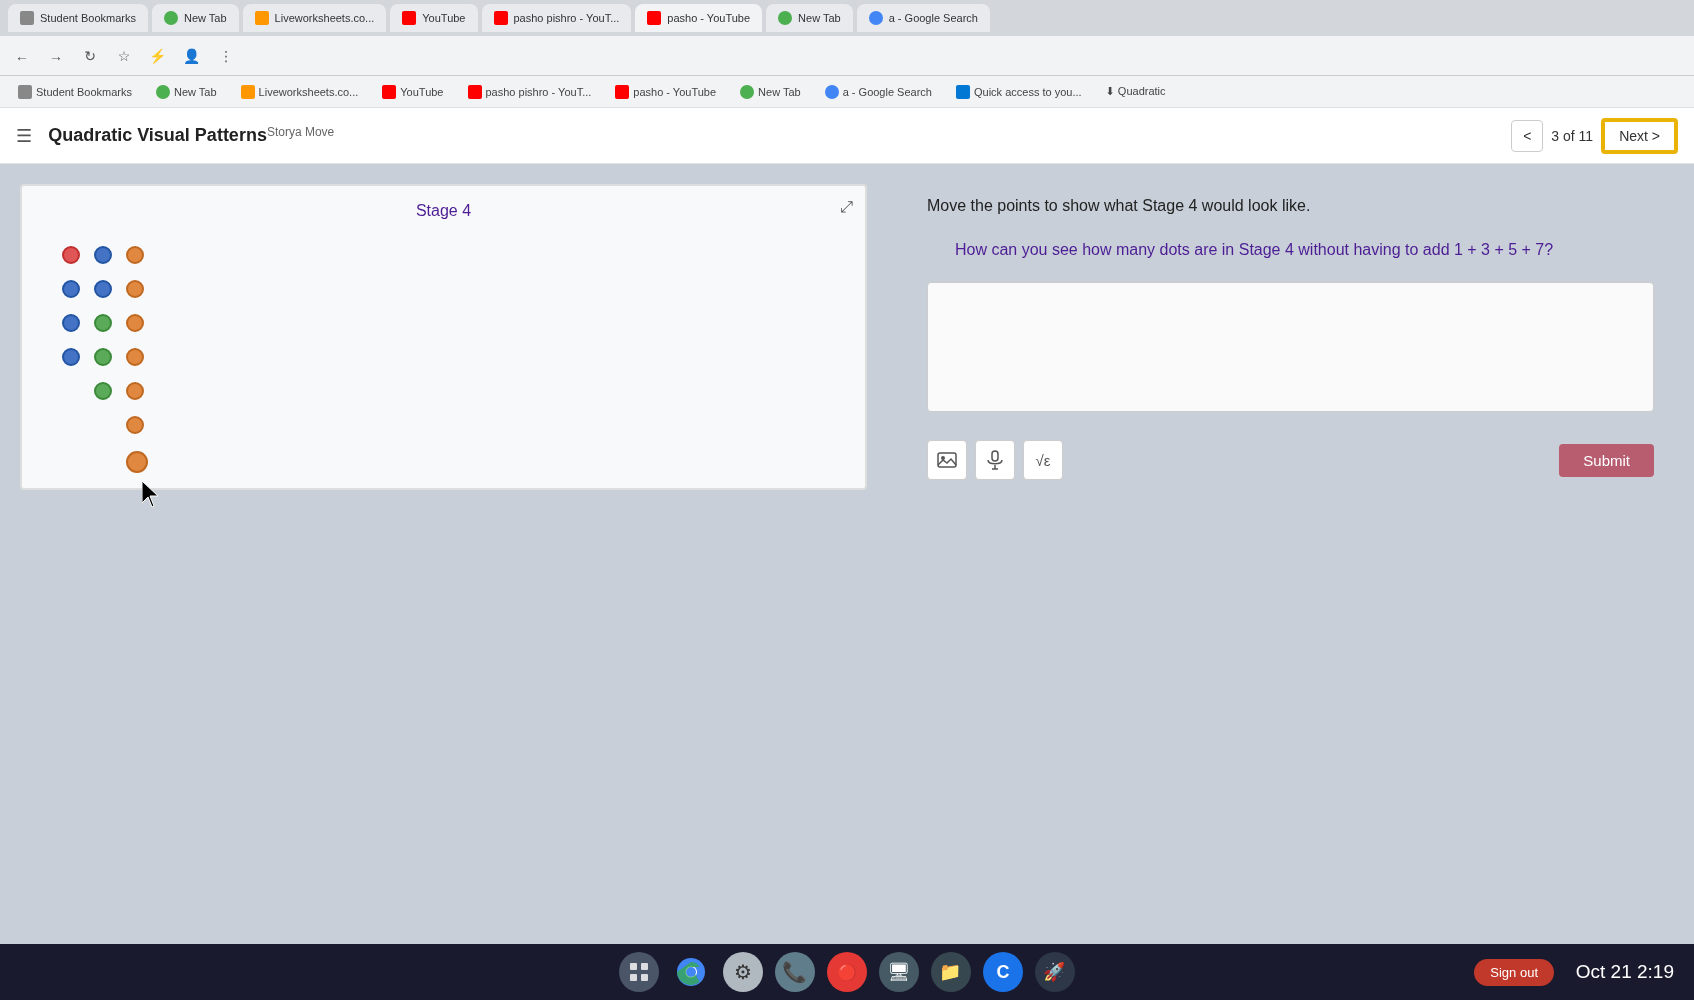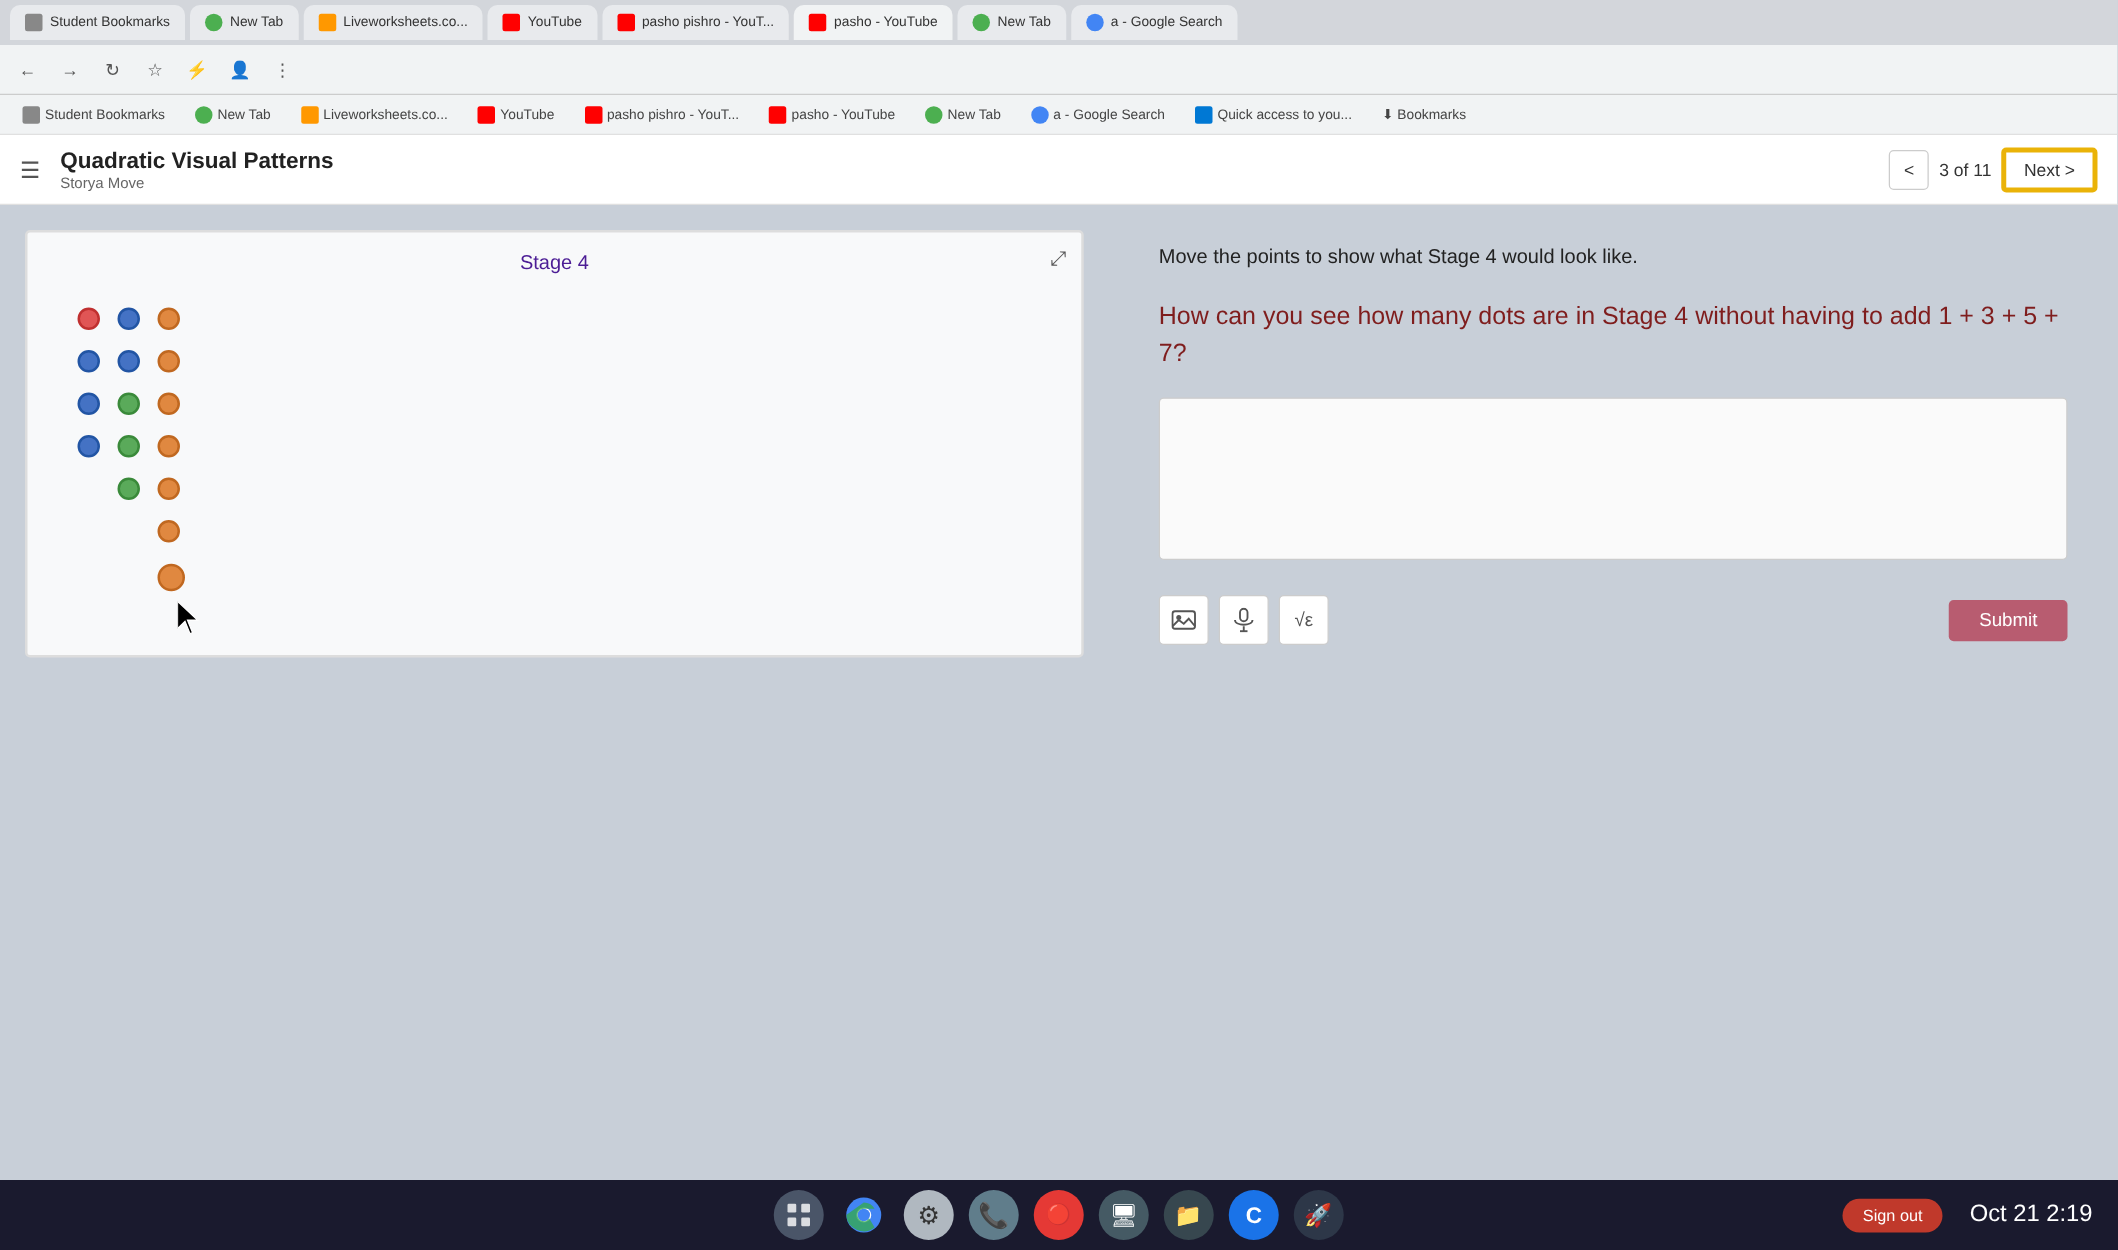--- a/index.html
+++ b/index.html
@@ -127,21 +127,21 @@
     }
 
     .hamburger-icon {
       font-size: 18px;
       color: #555;
       cursor: pointer;
     }
 
     .app-title-block {
       display: flex;
-      flex-direction: column;
+      flex-direction: row;
     }
     .app-title {
       font-size: 18px;
       font-weight: 600;
       color: #222;
     }
     .app-subtitle {
       font-size: 12px;
       color: #666;
     }
@@ -247,23 +247,24 @@
       gap: 20px;
     }
 
     .question-text {
       font-size: 16px;
       color: #222;
       line-height: 1.5;
     }
 
     .question-text-2 {
-      font-size: 20px;
-      color: #7f1d1d;
+      font-size: 16px;
+      color: #4c1d95;
       line-height: 1.5;
+      margin-left: 28px;
     }
 
     .answer-box {
       border: 1px solid #ccc;
       border-radius: 4px;
       min-height: 130px;
       background: #fafafa;
       padding: 8px;
       position: relative;
     }
@@ -432,21 +433,21 @@
     </div>
     <div class="bookmark-item">
       <div class="bm-icon" style="background:#4285F4;border-radius:50%;"></div>
       <span>a - Google Search</span>
     </div>
     <div class="bookmark-item">
       <div class="bm-icon" style="background:#0078D4;border-radius:2px;"></div>
       <span>Quick access to you...</span>
     </div>
     <div class="bookmark-item">
-      <span>⬇ Bookmarks</span>
+      <span>⬇ Quadratic</span>
     </div>
   </div>
 </div>
 
 <div class="app-header">
   <span class="hamburger-icon">☰</span>
   <div class="app-title-block">
     <span class="app-title">Quadratic Visual Patterns</span>
     <span class="app-subtitle">Storya Move</span>
   </div>

